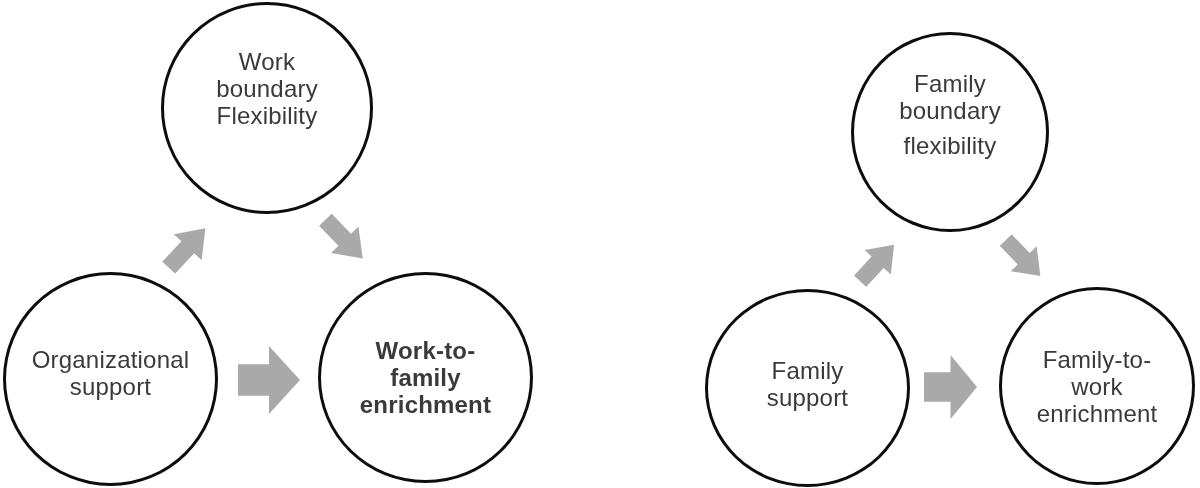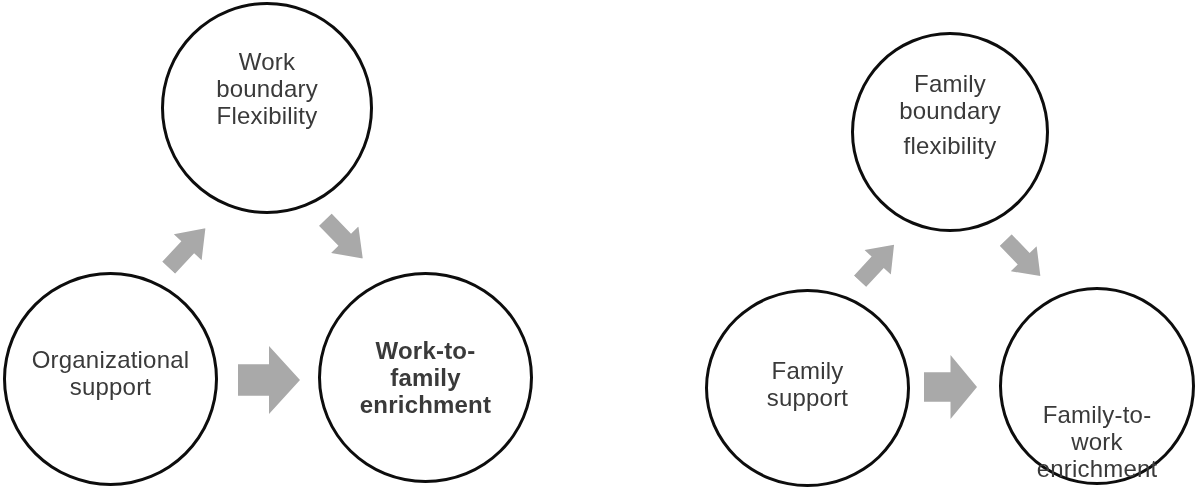--- a/index.html
+++ b/index.html
@@ -53,21 +53,21 @@
   .c-l-top .label { transform: translateY(-20px); }
   .c-l-bl  .label { transform: translateY(-6px); }
 
   .a-l-up    { left: 160px; top: 229px; width: 54px; height: 38px; transform: rotate(-47deg); }
   .a-l-down  { left: 317px; top: 220px; width: 54px; height: 38px; transform: rotate(46deg); }
   .a-l-right { left: 238px; top: 346px; width: 62px; height: 68px; }
 
   
   .c-r-top { left: 851px; top: 32px;  width: 198px; height: 200px; }
   .c-r-bl  { left: 705px; top: 289px; width: 205px; height: 198px; }
-  .c-r-br  { left: 999px; top: 287px; width: 196px; height: 198px; align-items: flex-end; }
+  .c-r-br  { left: 999px; top: 287px; width: 196px; height: 198px; }
   .c-r-top .label { transform: translateY(-18px); }
   .c-r-bl  .label { transform: translateY(-4px); }
 
   .a-r-up    { left: 852px; top: 245px; width: 50px; height: 36px; transform: rotate(-47deg); }
   .a-r-down  { left: 998px; top: 240px; width: 50px; height: 36px; transform: rotate(46deg); }
   .a-r-right { left: 924px; top: 355px; width: 53px; height: 64px; }
 </style>
 </head>
 <body>
 

